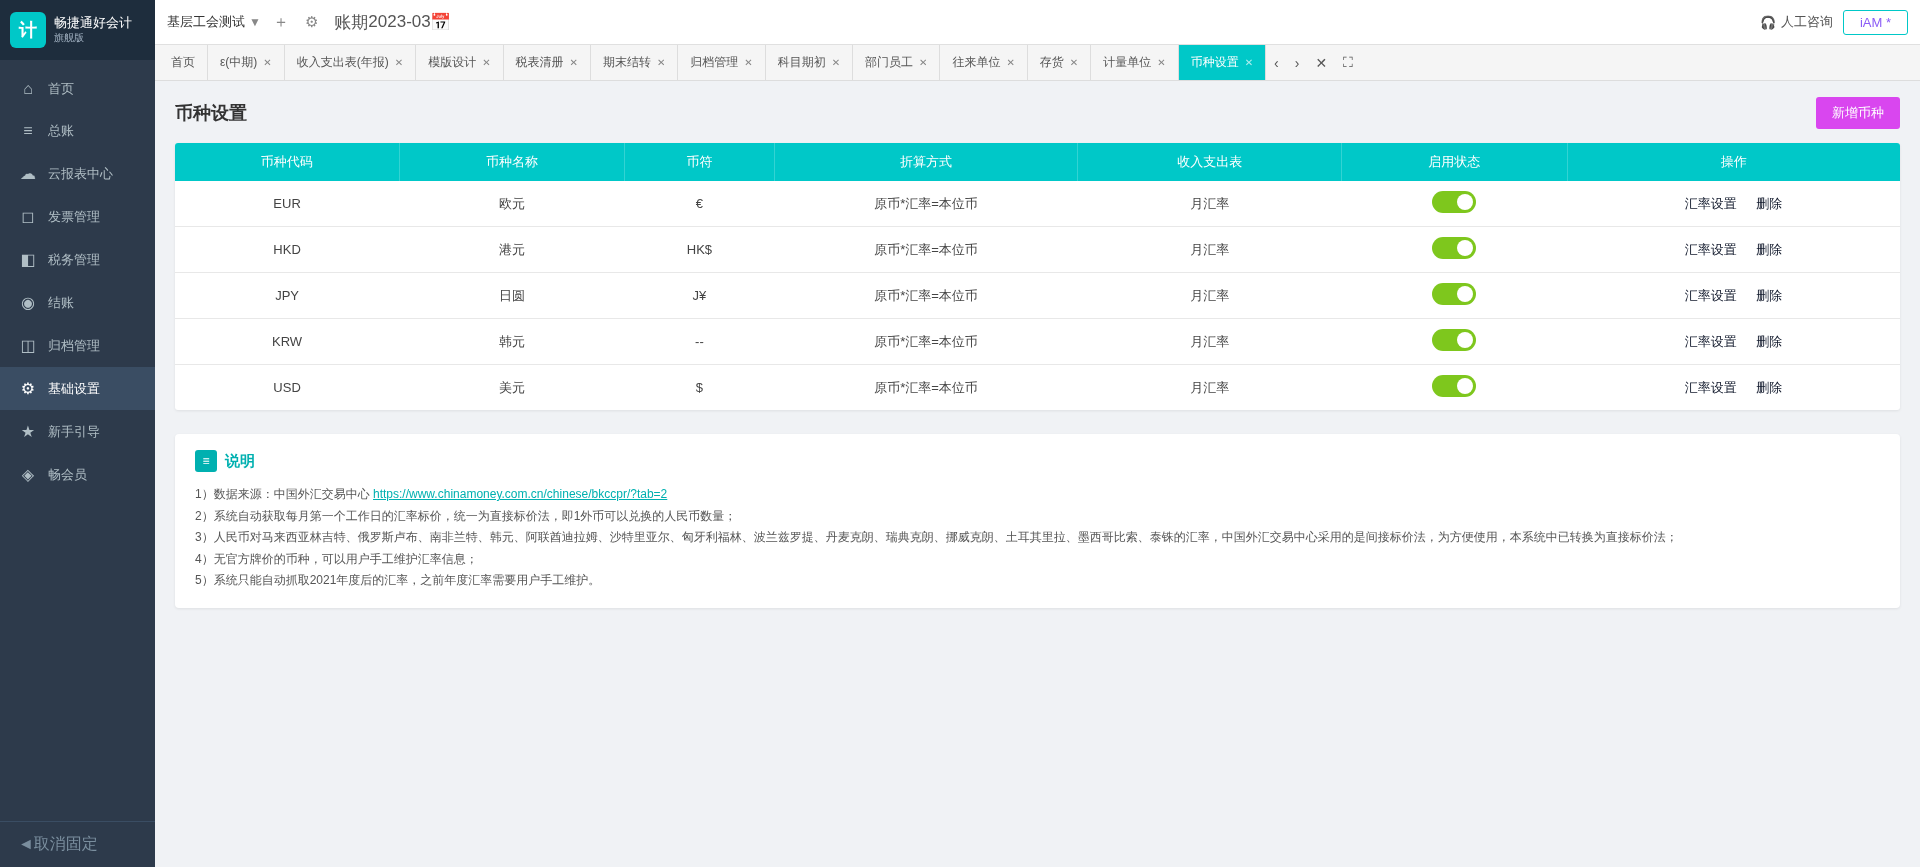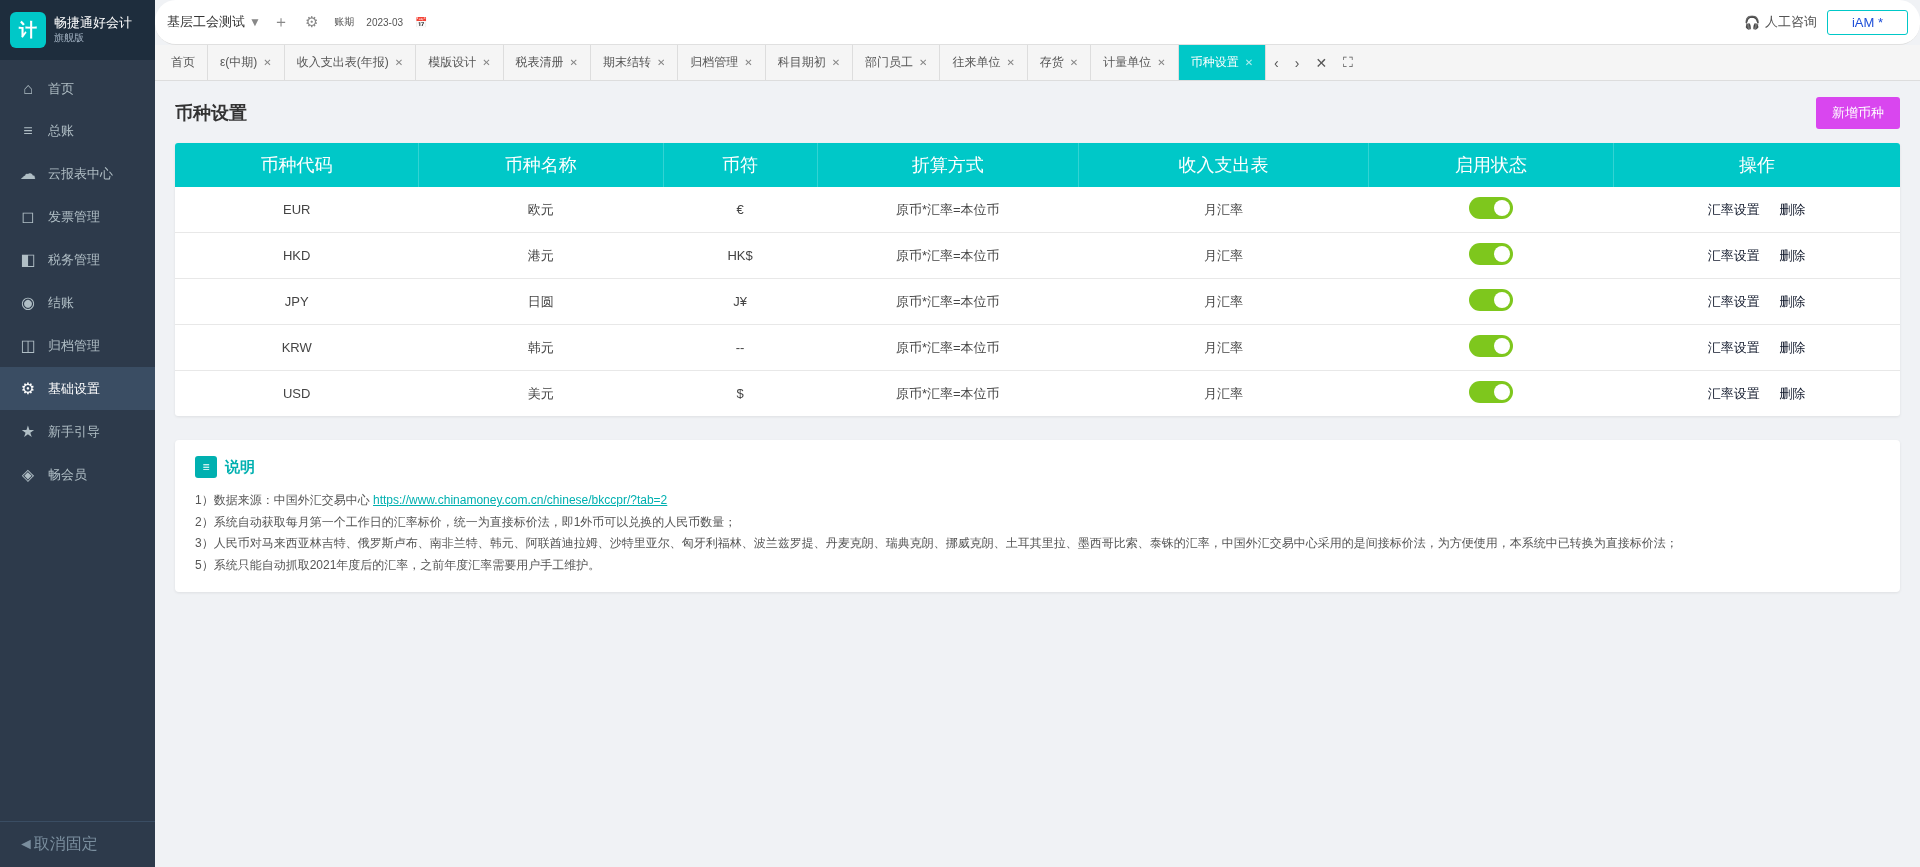--- a/index.html
+++ b/index.html
@@ -62,41 +62,40 @@
     
     .topbar {
       background: #fff;
       height: 45px;
       display: flex;
       align-items: center;
       padding: 0 12px;
       border-bottom: 1px solid #e0e0e0;
       gap: 8px;
       flex-shrink: 0;
-      border-radius: 21px;
     }
     .topbar-title {
       font-size: 13px;
       color: #333;
       display: flex; align-items: center; gap: 4px;
     }
     .topbar-title .dropdown-icon { color: #888; font-size: 12px; }
     .topbar-add { color: #888; font-size: 16px; cursor: pointer; padding: 0 4px; }
     .topbar-settings { color: #888; font-size: 15px; cursor: pointer; padding: 0 4px; }
-    .topbar-period { font-size: 10px; color: #555; display: flex; align-items: center; gap: 12px; margin-left: 4px; }
+    .topbar-period { font-size: 17px; color: #555; display: flex; align-items: center; gap: 0; margin-left: 4px; }
     .topbar-period .cal-icon { color: #00b0b0; }
     .topbar-right {
       margin-left: auto;
       display: flex; align-items: center; gap: 10px;
     }
     .topbar-consult { display: flex; align-items: center; gap: 4px; color: #555; font-size: 13px; cursor: pointer; }
     .topbar-account {
       border: 1px solid #00c8c8;
-      color: #1d4ed8;
-      padding: 4px 24px;
+      color: #8b5cf6;
+      padding: 4px 16px;
       border-radius: 3px;
       font-size: 13px;
       cursor: pointer;
     }
 
     
     .tabbar {
       background: #f5f5f5;
       height: 36px;
       display: flex;
@@ -174,21 +173,21 @@
       overflow: hidden;
       box-shadow: 0 1px 3px rgba(0,0,0,0.08);
     }
     .data-table thead tr {
       background: #00c8c8;
       color: #fff;
     }
     .data-table thead th {
       padding: 10px 12px;
       font-weight: normal;
-      font-size: 18px;
+      font-size: 13px;
       text-align: center;
       border-right: 1px solid rgba(255,255,255,0.2);
     }
     .data-table thead th:last-child { border-right: none; }
     .data-table tbody tr {
       border-bottom: 1px solid #e8e8e8;
     }
     .data-table tbody tr:last-child { border-bottom: none; }
     .data-table tbody td {
       padding: 10px 0;
@@ -485,18 +484,19 @@
 
     <div class="notes-section">
       <div class="notes-header">
         <div class="notes-icon">≡</div>
         <span>说明</span>
       </div>
       <ul class="notes-list" id="notes-list">
           <li>1）数据来源：中国外汇交易中心 <a class="notes-link" href="#">https://www.chinamoney.com.cn/chinese/bkccpr/?tab=2</a></li>
           <li>2）系统自动获取每月第一个工作日的汇率标价，统一为直接标价法，即1外币可以兑换的人民币数量；</li>
           <li>3）人民币对马来西亚林吉特、俄罗斯卢布、南非兰特、韩元、阿联酋迪拉姆、沙特里亚尔、匈牙利福林、波兰兹罗提、丹麦克朗、瑞典克朗、挪威克朗、土耳其里拉、墨西哥比索、泰铢的汇率，中国外汇交易中心采用的是间接标价法，为方便使用，本系统中已转换为直接标价法；</li>
+          <li>4）无官方牌价的币种，可以用户手工维护汇率信息；</li>
           <li>5）系统只能自动抓取2021年度后的汇率，之前年度汇率需要用户手工维护。</li>
         </ul>
     </div>
 
   </div>
 </div>
 
 </body></html>

